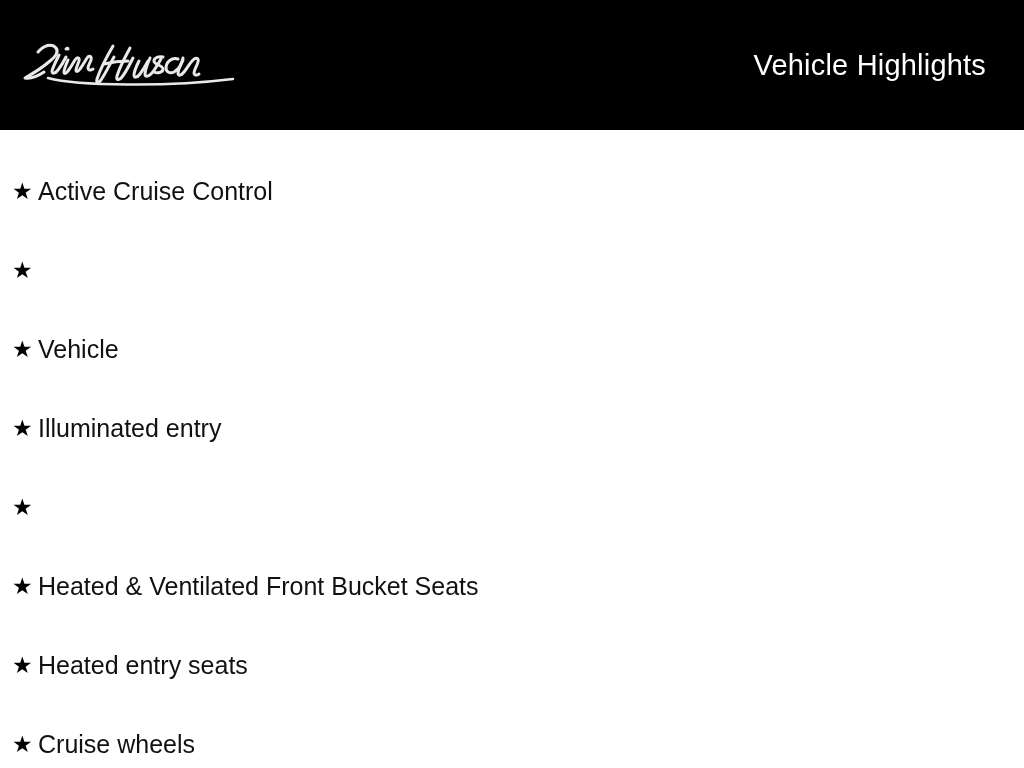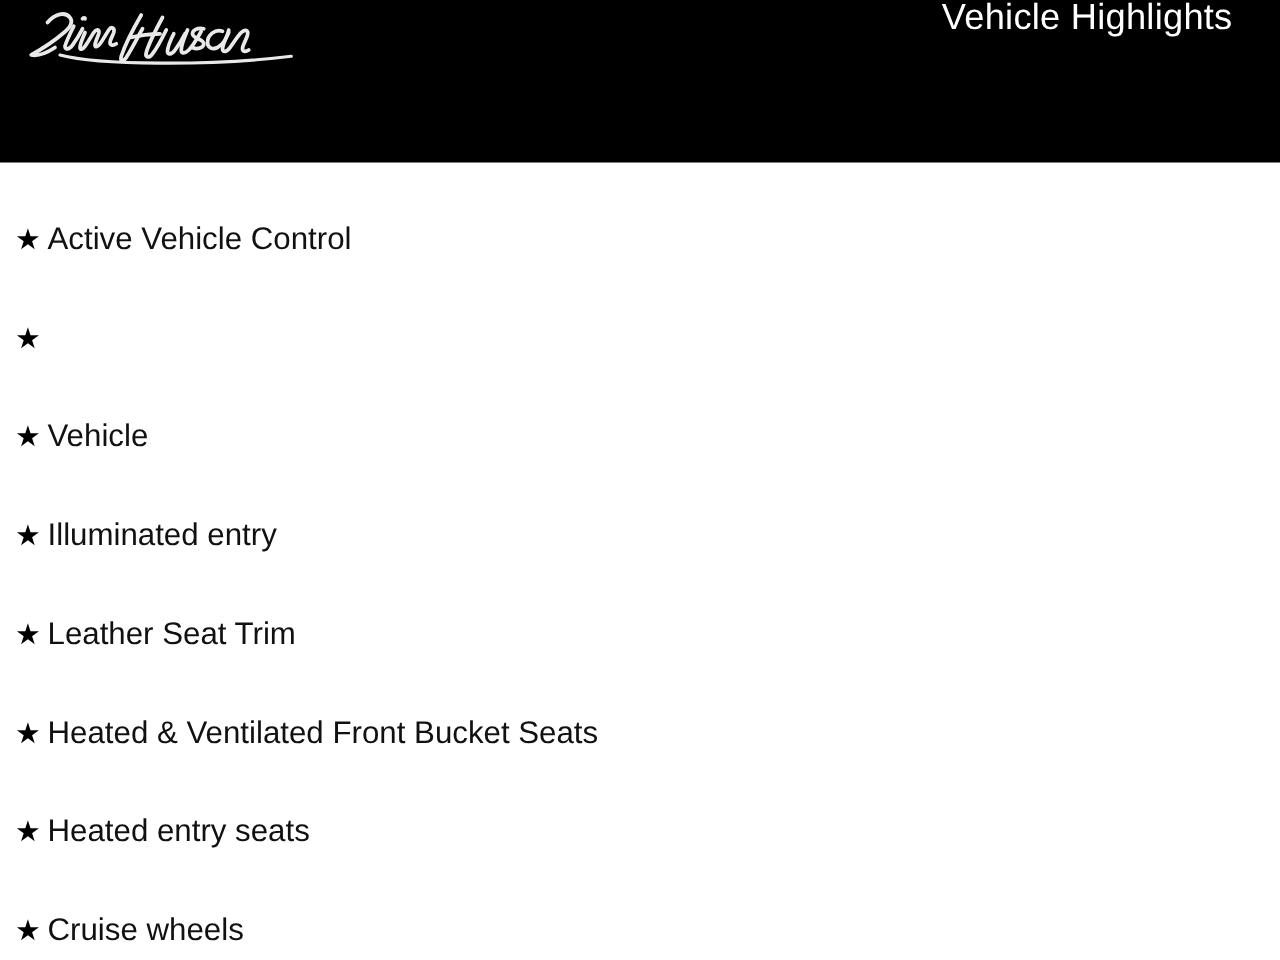--- a/index.html
+++ b/index.html
@@ -19,20 +19,21 @@
     background: #ffffff;
   }
 
   
   .header {
     position: relative;
     width: 1024px;
     height: 130px;
     background: #000000;
     display: flex;
+    align-items: center;
     justify-content: space-between;
     box-sizing: border-box;
     padding: 0 38px 0 18px;
   }
 
   .logo {
     width: 235px;
     height: 62px;
     position: relative;
     display: block;
@@ -117,40 +118,39 @@
       </svg>
     </div>
 
     <div class="header-title">Vehicle Highlights</div>
   </div>
 
   <ul class="highlights">
 
     <li class="highlight-item">
       <span class="star-icon">★</span>
-      <span class="highlight-label">Active Vehicle Control</span>
+      <span class="highlight-label">Active Cruise Control</span>
     </li>
 
     <li class="highlight-item">
       <span class="star-icon">★</span>
     </li>
 
     <li class="highlight-item">
       <span class="star-icon">★</span>
       <span class="highlight-label">Vehicle</span>
     </li>
 
     <li class="highlight-item">
       <span class="star-icon">★</span>
       <span class="highlight-label">Illuminated entry</span>
     </li>
 
     <li class="highlight-item">
       <span class="star-icon">★</span>
-      <span class="highlight-label">Leather Seat Trim</span>
     </li>
 
     <li class="highlight-item">
       <span class="star-icon">★</span>
       <span class="highlight-label">Heated &amp; Ventilated Front Bucket Seats</span>
     </li>
 
     <li class="highlight-item">
       <span class="star-icon">★</span>
       <span class="highlight-label">Heated entry seats</span>

